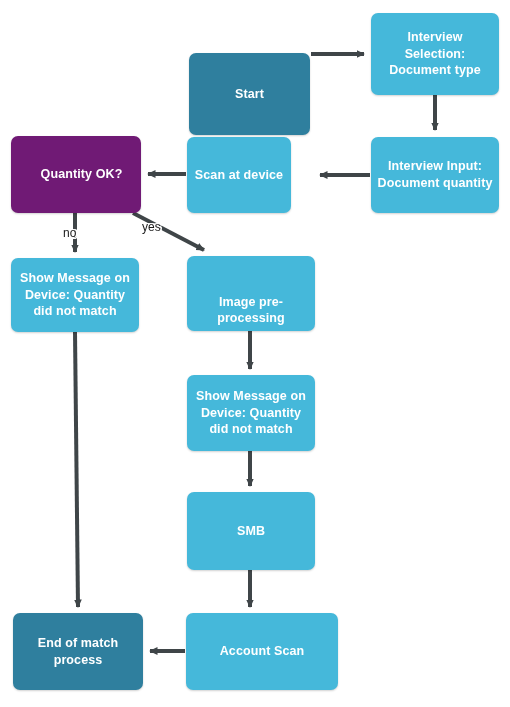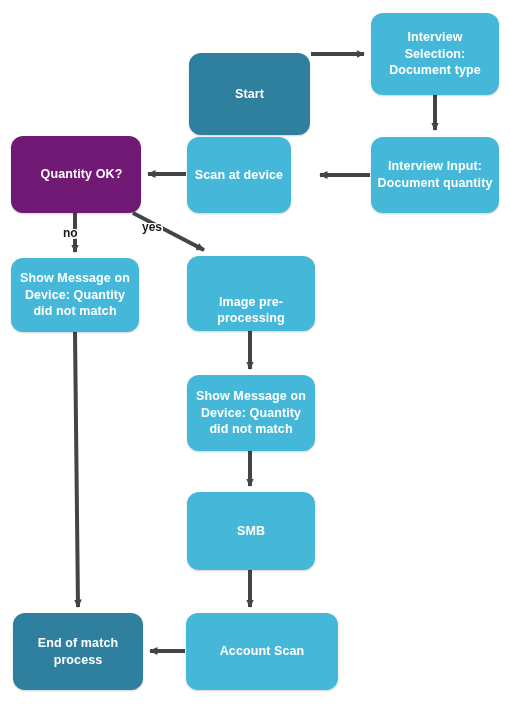--- a/index.html
+++ b/index.html
@@ -21,21 +21,21 @@
     position: absolute;
     box-sizing: border-box;
     display: flex;
     align-items: center;
     justify-content: center;
     text-align: center;
     color: #ffffff;
     font-weight: bold;
     font-size: 12.5px;
     line-height: 1.33;
-    border-radius: 12px;
+    border-radius: 7px;
     padding: 4px 6px;
     letter-spacing: 0.1px;
     box-shadow: 0 1px 2px rgba(0,0,0,0.18);
   }
   .node.dark   { background: #2f7f9e; }
   .node.light  { background: #45b8da; }
   .node.green  { background: #701a75; padding-left: 17px; }
 
   .node .label {
     display: block;
@@ -46,21 +46,21 @@
     position: absolute;
     left: 0;
     top: 0;
     width: 510px;
     height: 707px;
     pointer-events: none;
   }
   .edge-label {
     position: absolute;
     font-size: 12px;
-    font-weight: bold;
+    font-weight: normal;
     color: #1a1a1a;
     text-shadow:
       -1.5px -1.5px 0 #fff, 1.5px -1.5px 0 #fff,
       -1.5px  1.5px 0 #fff, 1.5px  1.5px 0 #fff,
       -1.5px 0 0 #fff, 1.5px 0 0 #fff,
       0 -1.5px 0 #fff, 0 1.5px 0 #fff;
     white-space: nowrap;
   }
 </style>
 </head>

